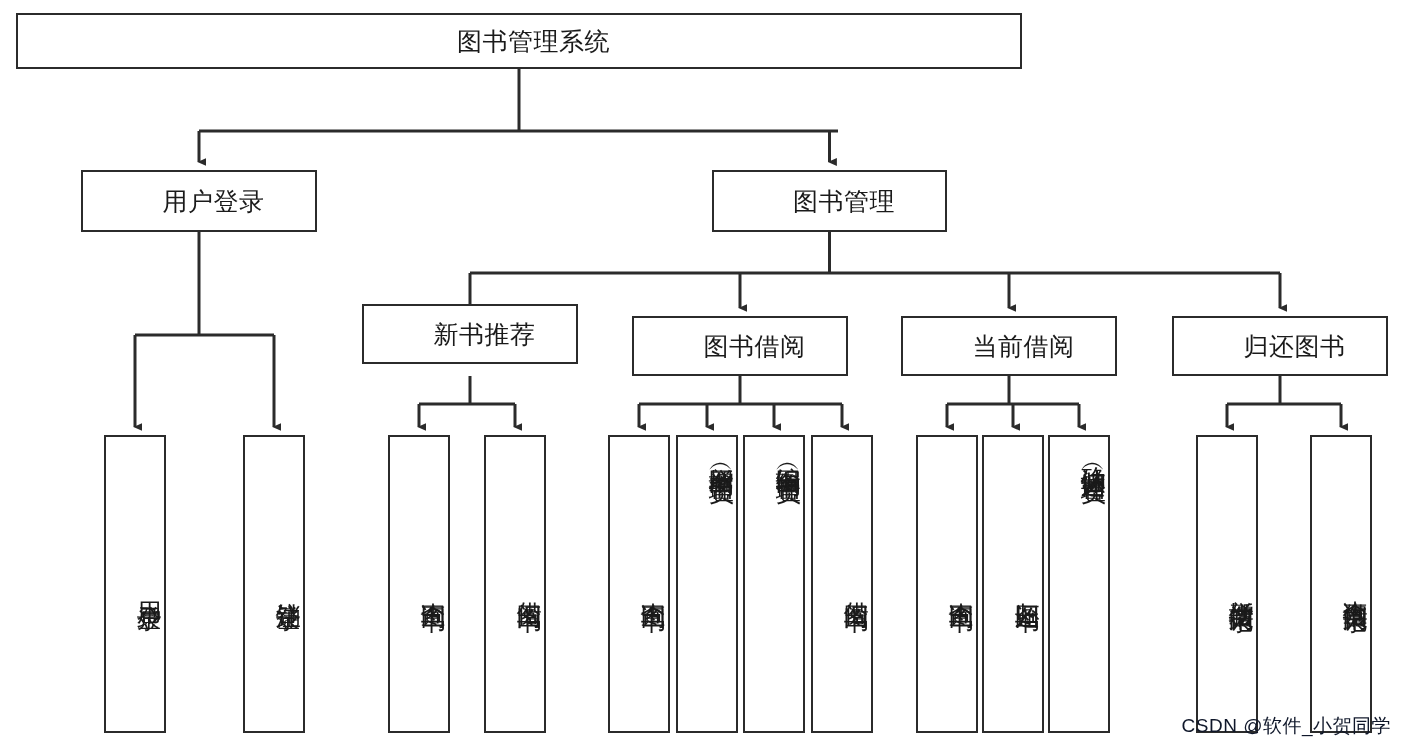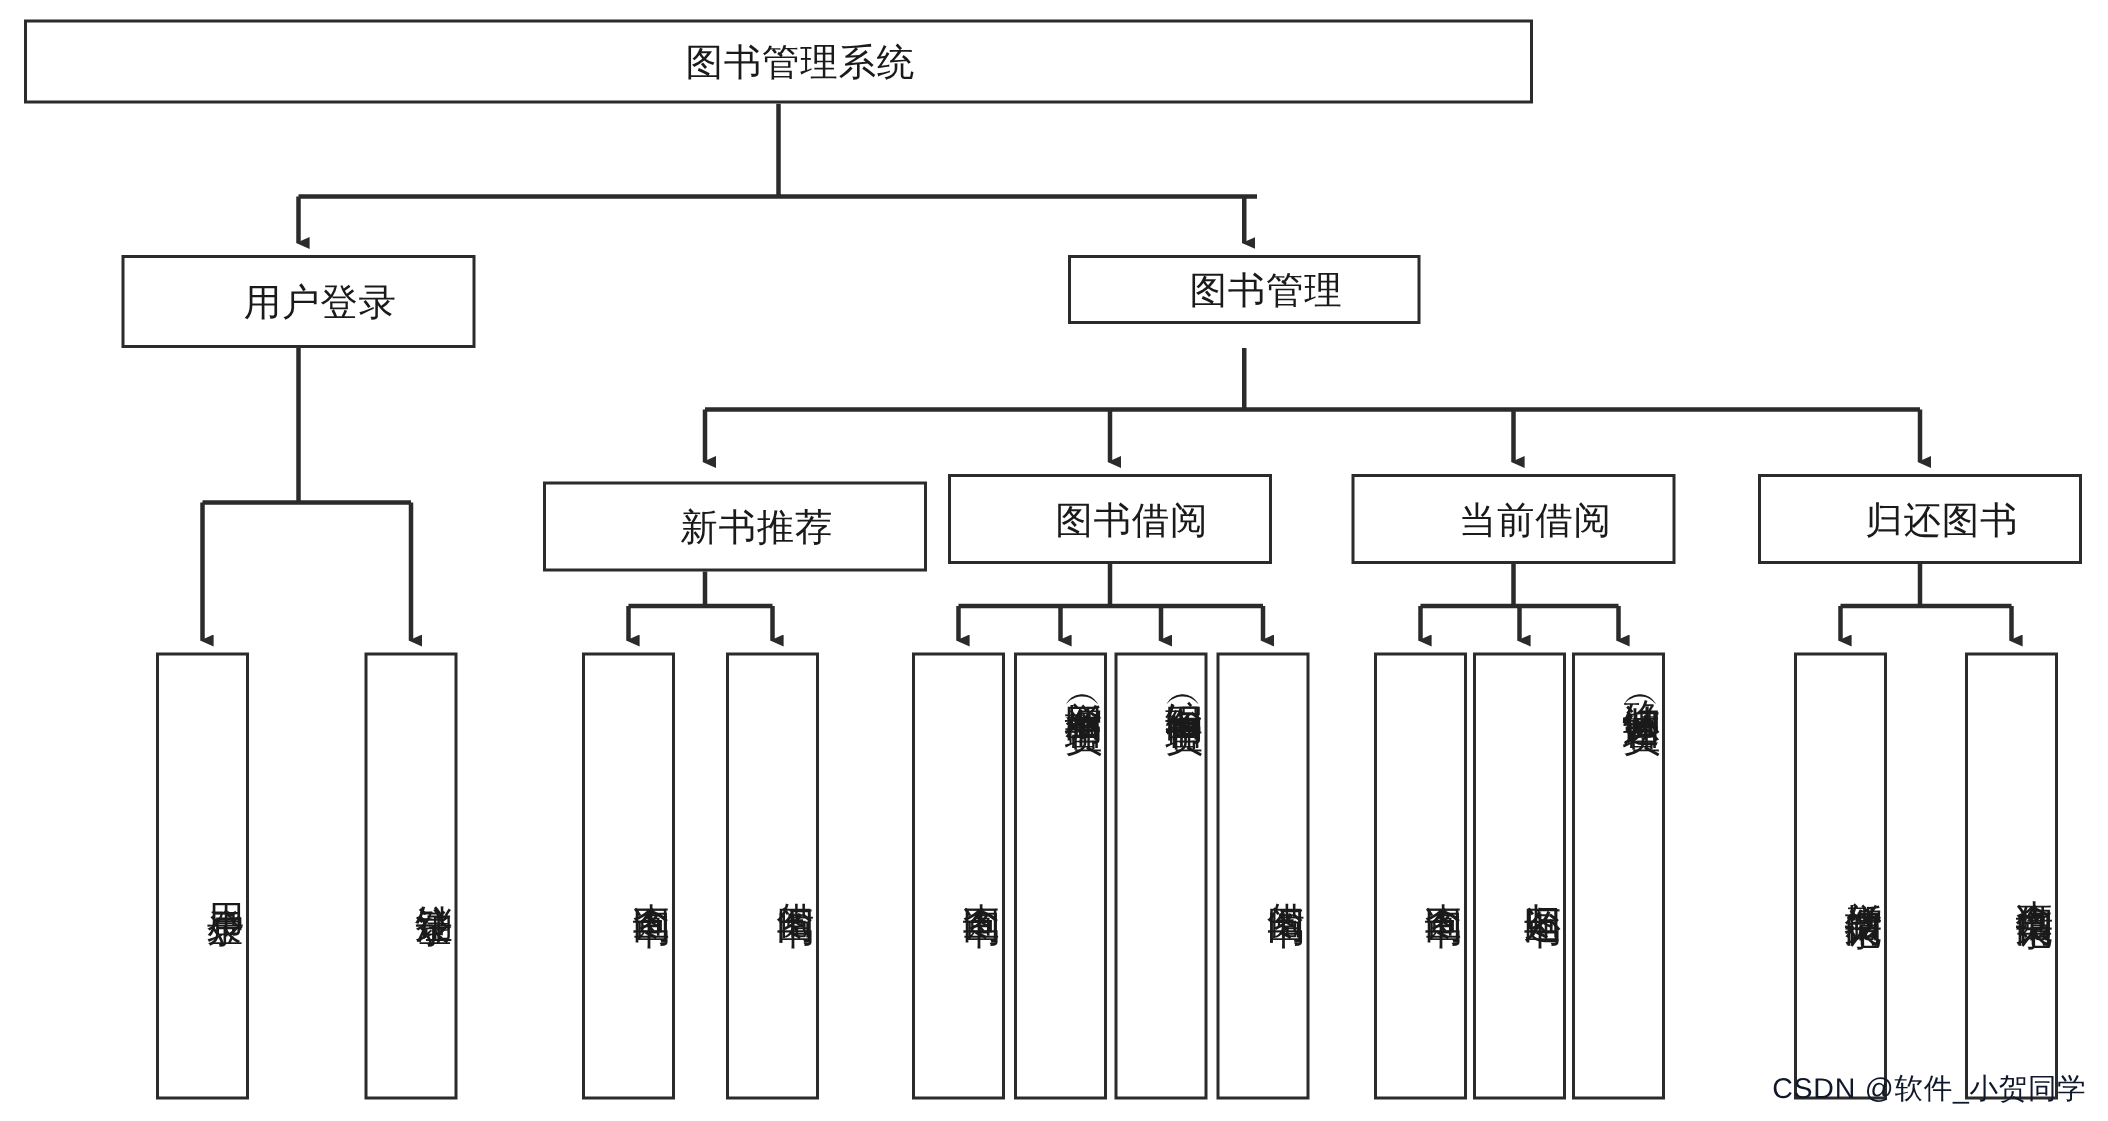--- a/index.html
+++ b/index.html
@@ -126,25 +126,25 @@
     </g>
   </svg>
 
   <div class="node horizontal" style="left:16px; top:13px; width:1006px; height:56px;">
     <span>图书管理系统</span>
   </div>
 
   <div class="node horizontal" style="left:81px; top:170px; width:236px; height:62px;">
     <span>用户登录</span>
   </div>
-  <div class="node horizontal" style="left:712px; top:170px; width:235px; height:46px;">
+  <div class="node horizontal" style="left:712px; top:170px; width:235px; height:62px;">
     <span>图书管理</span>
   </div>
 
-  <div class="node horizontal" style="left:362px; top:321px; width:256px; height:60px;justify-content:center;">
+  <div class="node horizontal" style="left:362px; top:304px; width:216px; height:60px;justify-content:center;">
     <span>新书推荐</span>
   </div>
   <div class="node horizontal" style="left:901px; top:316px; width:216px; height:60px;">
     <span>当前借阅</span>
   </div>
   <div class="node horizontal" style="left:632px; top:316px; width:216px; height:60px;">
     <span>图书借阅</span>
   </div>
   <div class="node horizontal" style="left:1172px; top:316px; width:216px; height:60px;">
     <span>归还图书</span>

